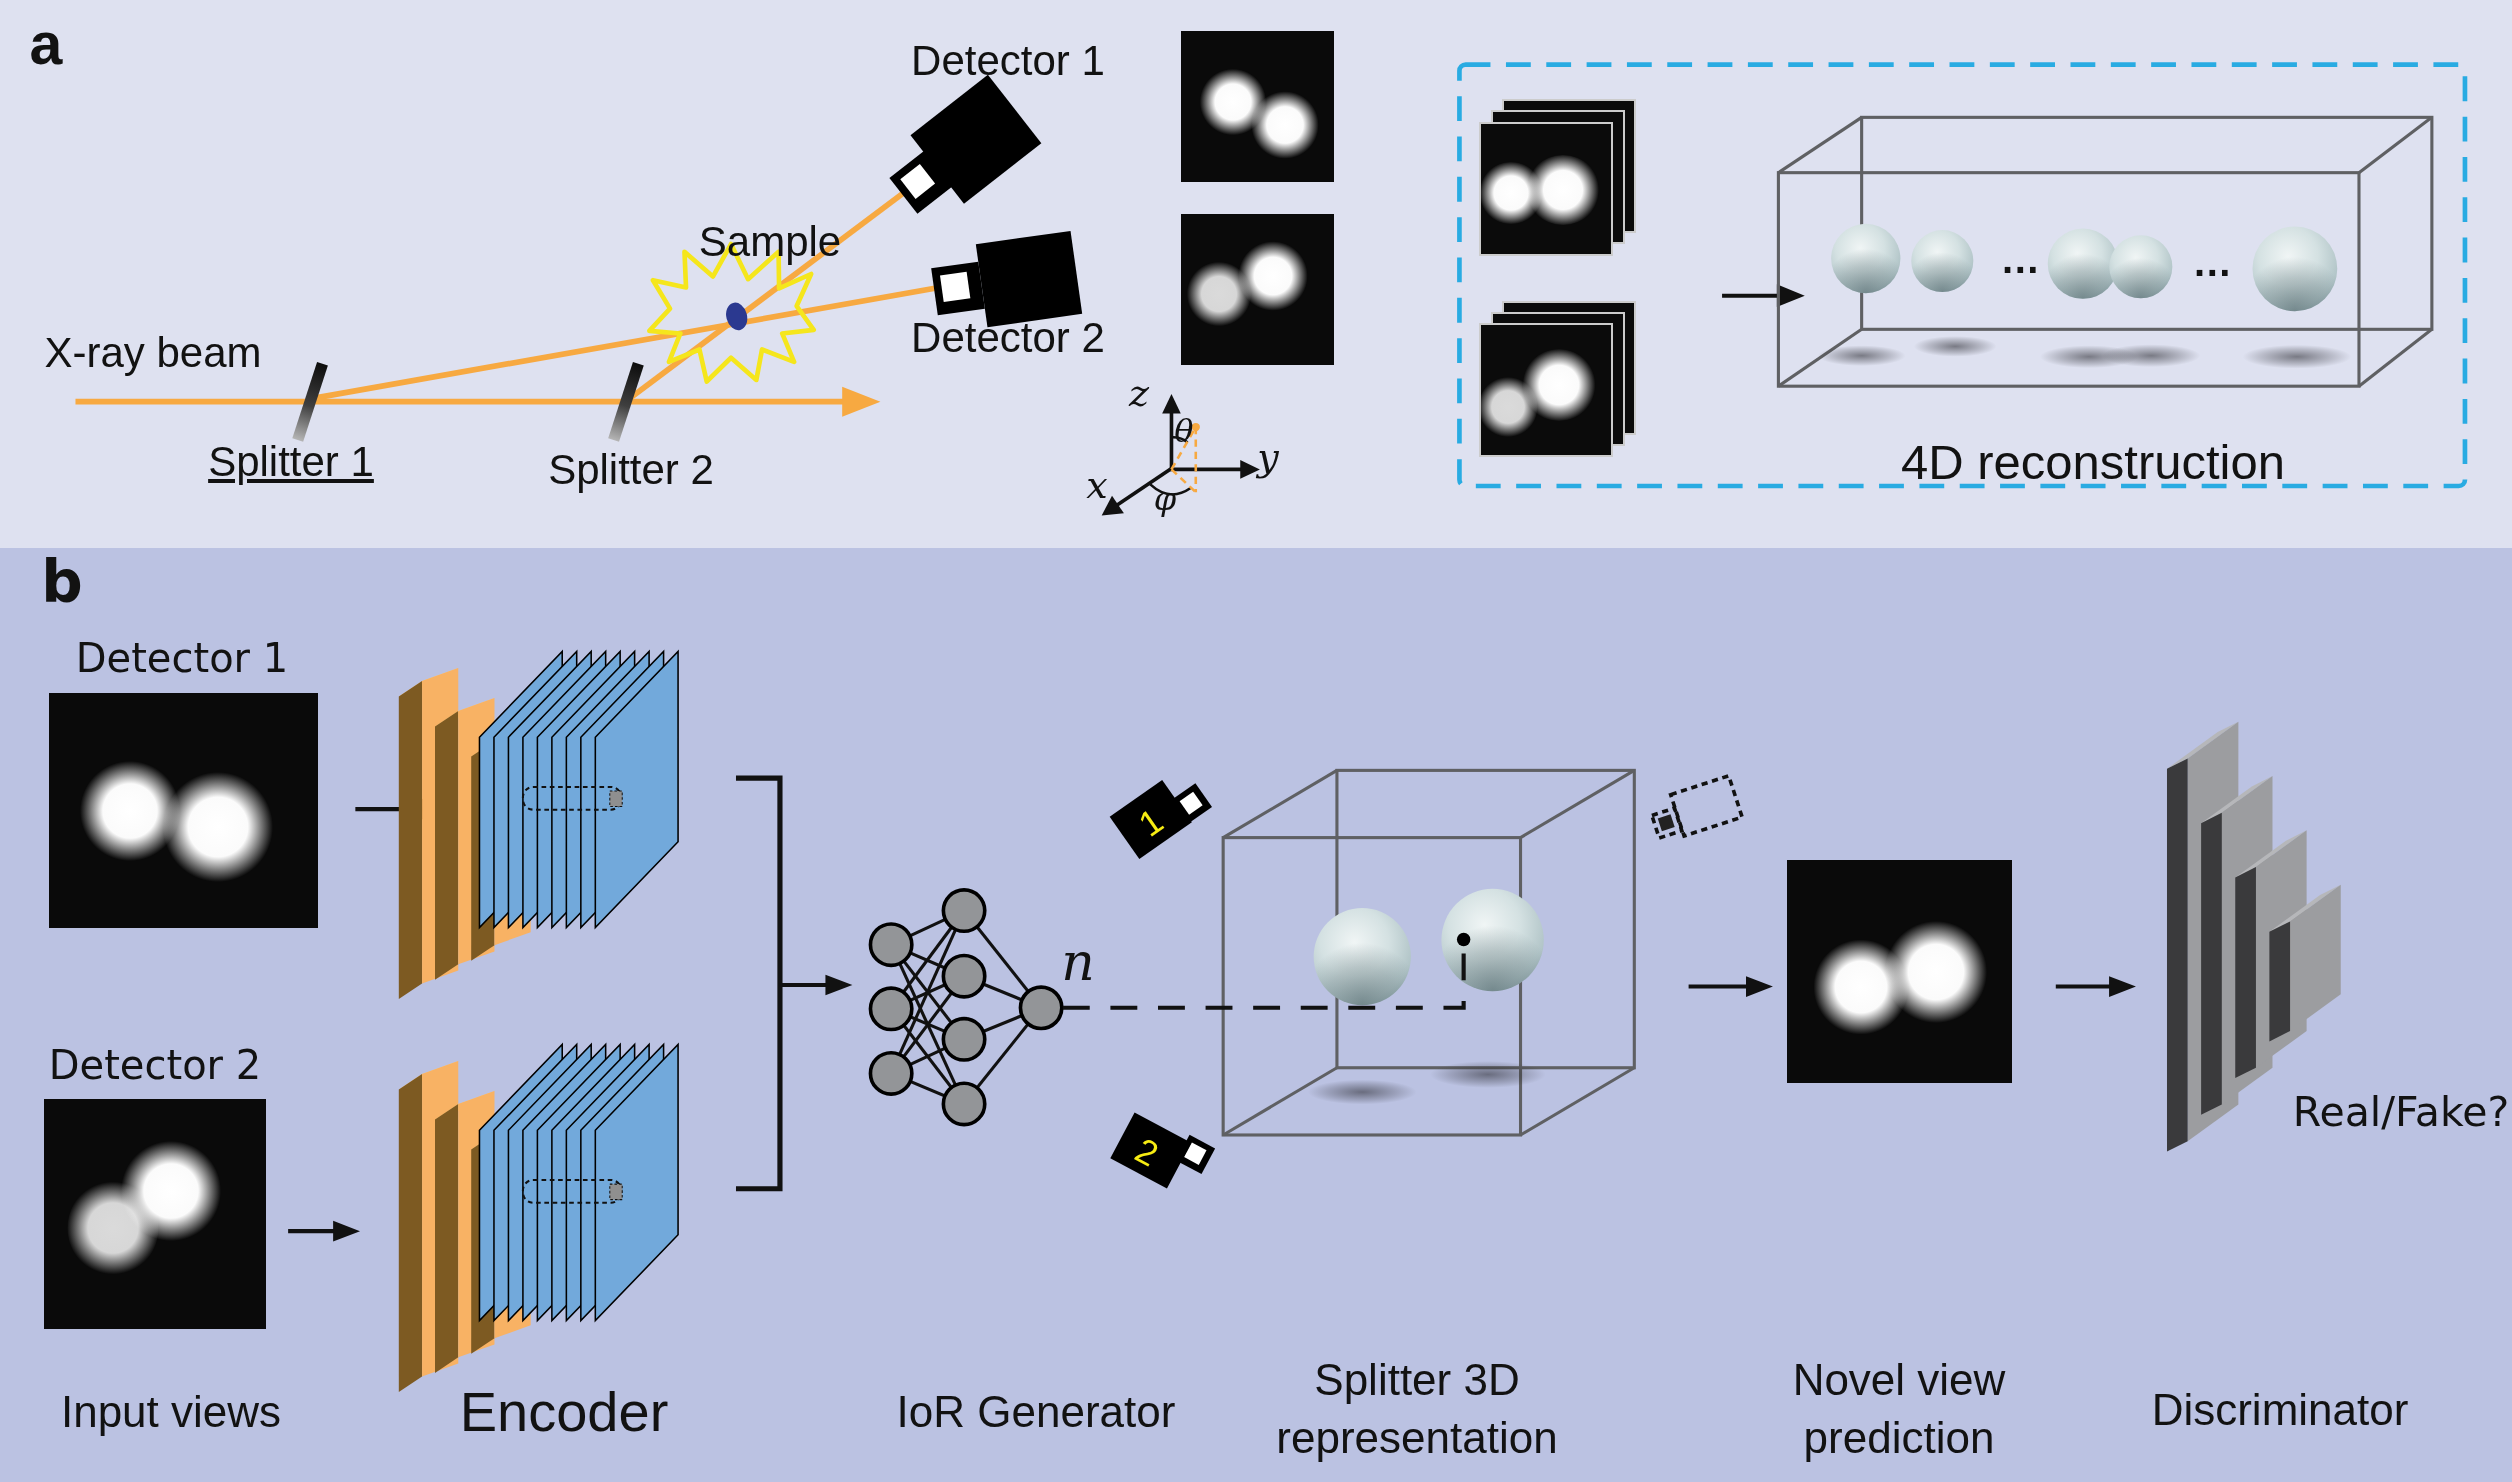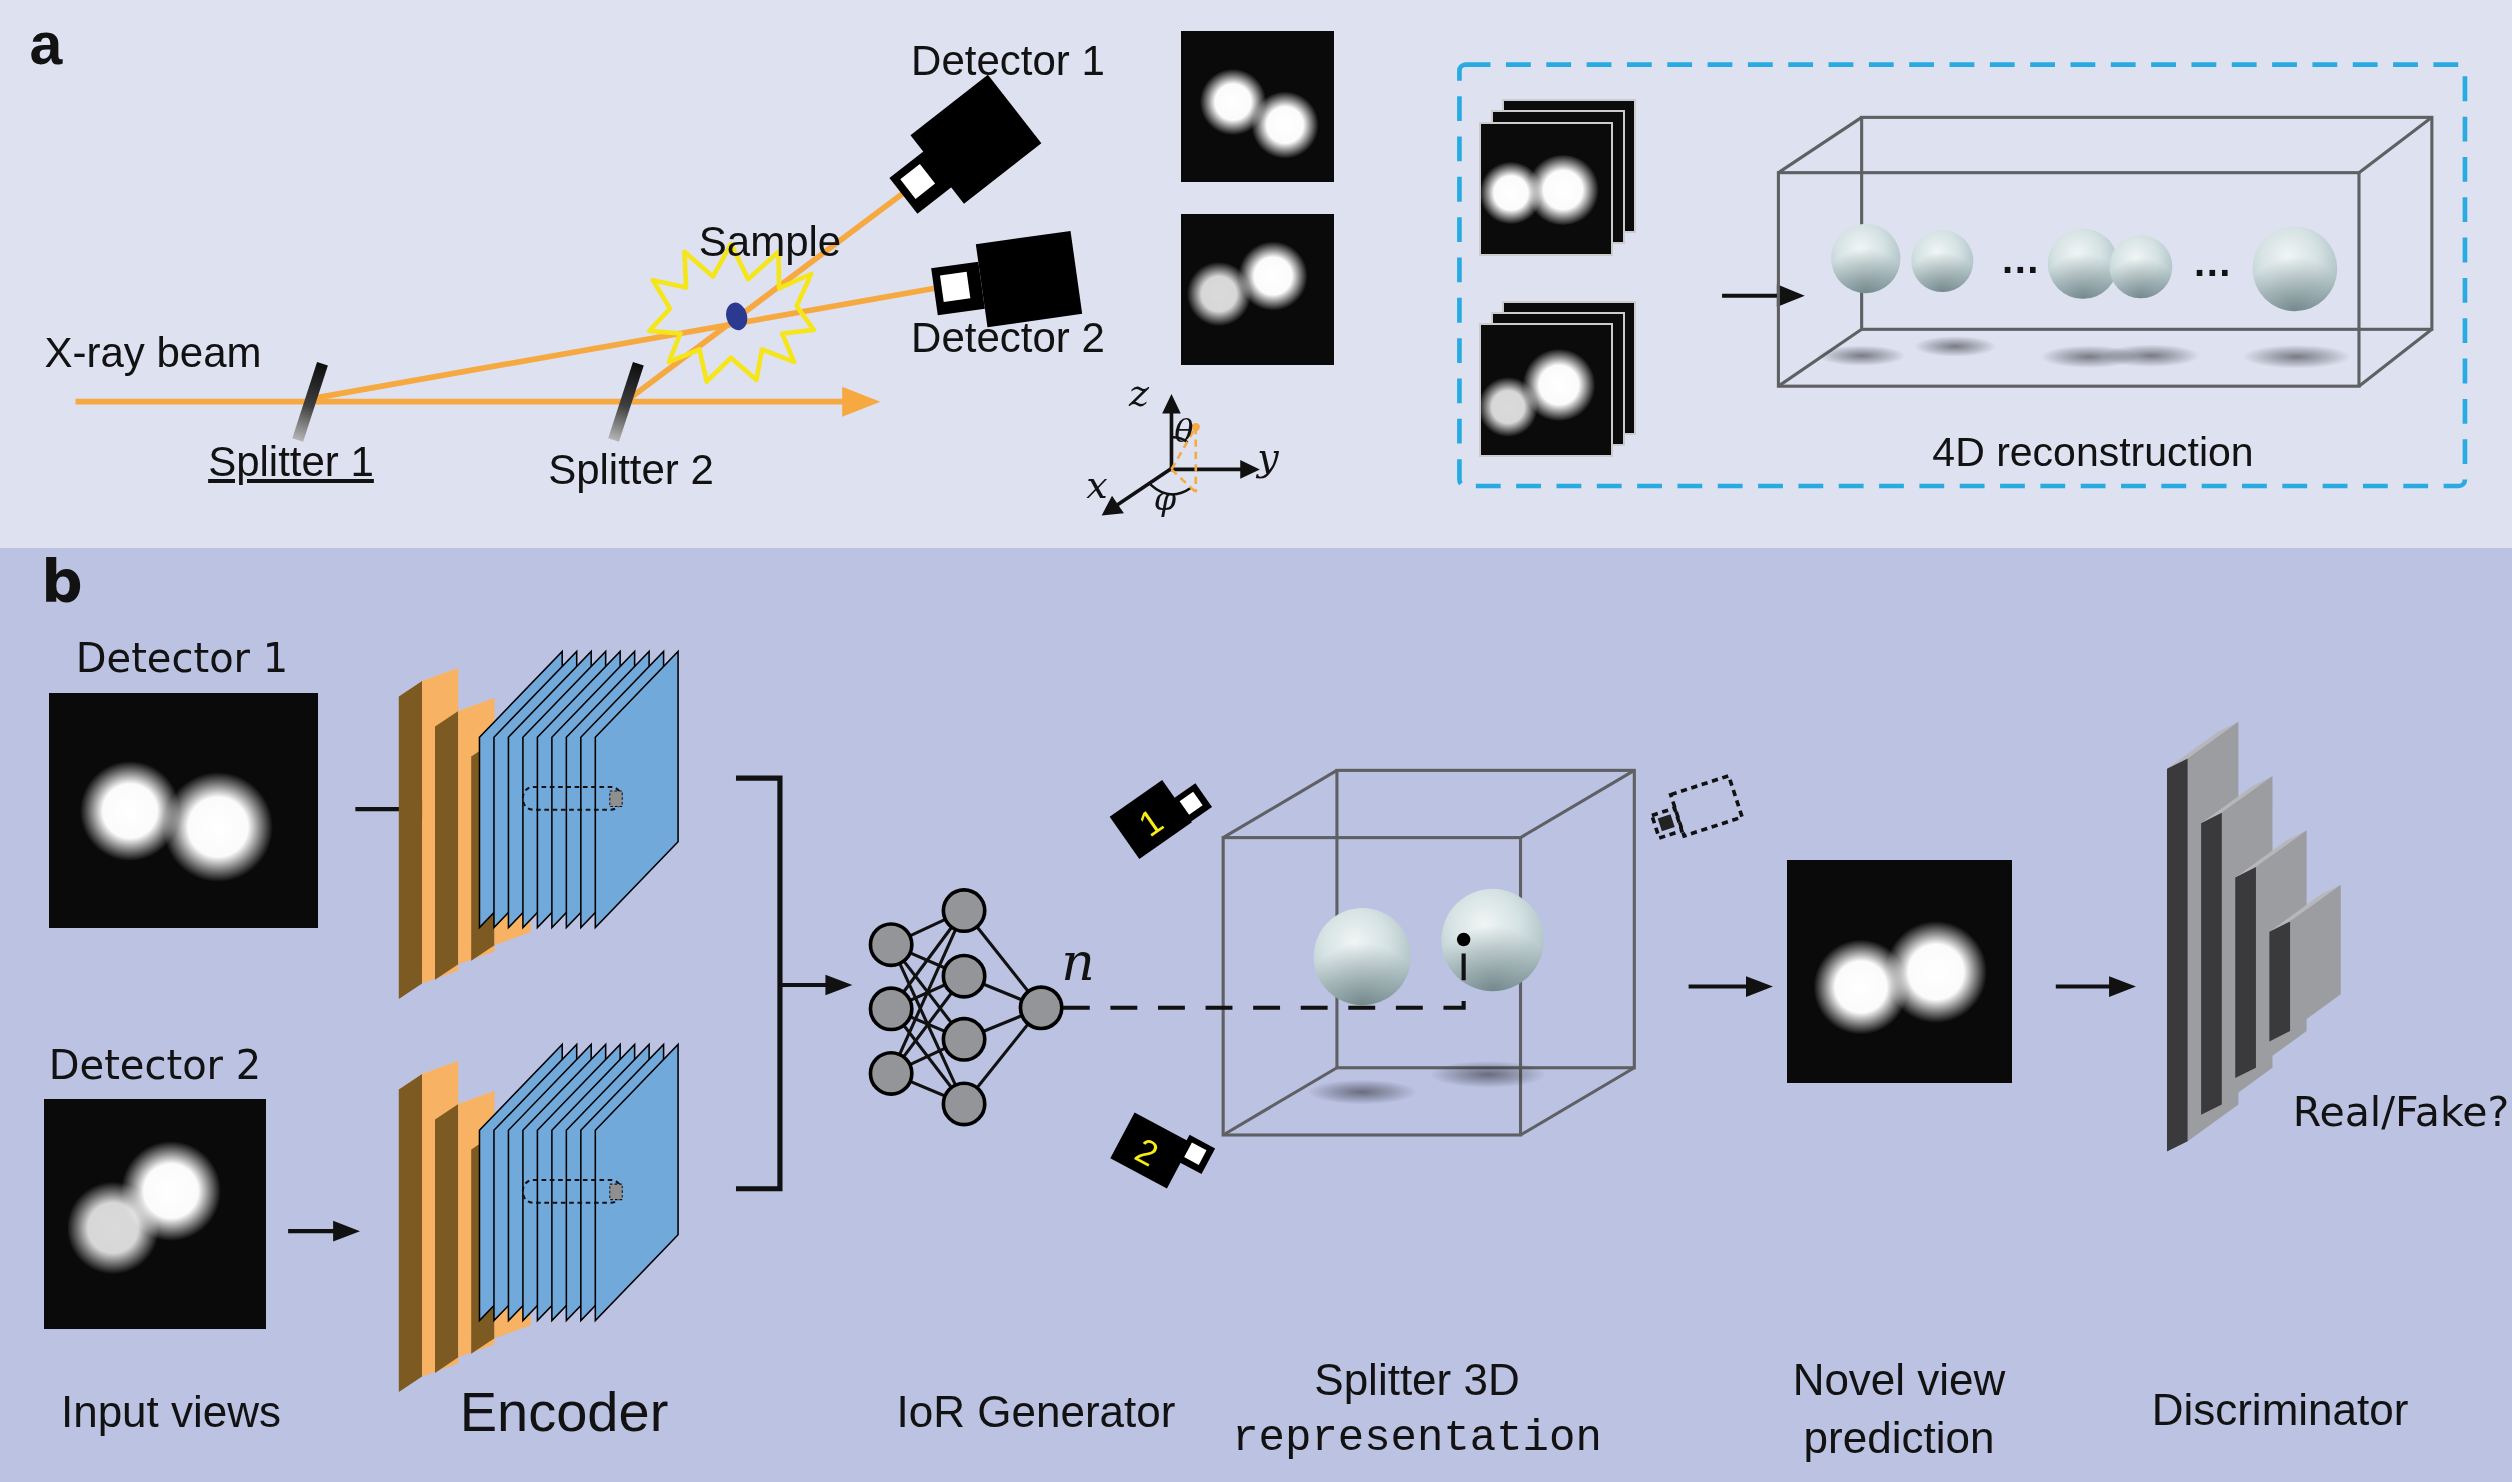--- a/index.html
+++ b/index.html
@@ -173,21 +173,21 @@
       </div>
     </div>
 
     <div class="lbl fa bold" style="left:46px;top:44px;font-size:59px;">a</div>
     <div class="lbl fa" style="left:153px;top:353px;font-size:42px;">X-ray beam</div>
     <div class="lbl fa" style="left:291px;top:462px;font-size:42px;text-decoration:underline;">Splitter 1</div>
     <div class="lbl fa" style="left:631px;top:470px;font-size:42px;">Splitter 2</div>
     <div class="lbl fa" style="left:722px;top:242px;font-size:42px;margin-left:48px;">Sample</div>
     <div class="lbl fa" style="left:1008px;top:61px;font-size:42px;">Detector 1</div>
     <div class="lbl fa" style="left:1008px;top:338px;font-size:42px;">Detector 2</div>
-    <div class="lbl fa" style="left:2093px;top:452px;font-size:41px;">4D reconstruction</div>
+    <div class="lbl fa" style="left:2093px;top:462px;font-size:49px;">4D reconstruction</div>
     <div class="lbl fa bold" style="left:2021px;top:259px;font-size:40px;letter-spacing:1.6px;">...</div>
     <div class="lbl fa bold" style="left:2213px;top:262px;font-size:40px;letter-spacing:1.6px;">...</div>
     <div class="lbl it" style="left:1139px;top:393px;font-size:38px;">z</div>
     <div class="lbl it" style="left:1268px;top:457px;font-size:38px;">y</div>
     <div class="lbl it" style="left:1097px;top:485px;font-size:38px;">x</div>
     <div class="lbl it" style="left:1184px;top:431px;font-size:32px;">θ</div>
     <div class="lbl it" style="left:1165px;top:499px;font-size:32px;">φ</div>
   </section>
 
   <section class="panel" id="panel-b">
@@ -372,19 +372,19 @@
 
     <div class="lbl fb bold" style="left:62px;top:34px;font-size:58px;">b</div>
     <div class="lbl fb" style="left:182px;top:110px;font-size:40px;">Detector 1</div>
     <div class="lbl fb" style="left:155px;top:517px;font-size:40px;">Detector 2</div>
     <div class="lbl it" style="left:1078px;top:414px;font-size:52px;">n</div>
     <div class="lbl fb" style="left:2401px;top:564px;font-size:41px;">Real/Fake?</div>
     <div class="lbl fa" style="left:171px;top:864px;font-size:44px;">Input views</div>
     <div class="lbl fa" style="left:564px;top:864px;font-size:56px;text-align:right;">Encoder</div>
     <div class="lbl fa" style="left:1036px;top:864px;font-size:44px;">IoR Generator</div>
     <div class="lbl fa" style="left:1417px;top:832px;font-size:44px;">Splitter 3D</div>
-    <div class="lbl fa" style="left:1417px;top:890px;font-size:44px;font-family:Liberation Mono, monospace;">representation</div>
+    <div class="lbl fa" style="left:1417px;top:890px;font-size:44px;">representation</div>
     <div class="lbl fa" style="left:1899px;top:832px;font-size:44px;">Novel view</div>
     <div class="lbl fa" style="left:1899px;top:890px;font-size:44px;">prediction</div>
     <div class="lbl fa" style="left:2280px;top:862px;font-size:44px;">Discriminator</div>
   </section>
 </div>
 
 
 </body></html>

